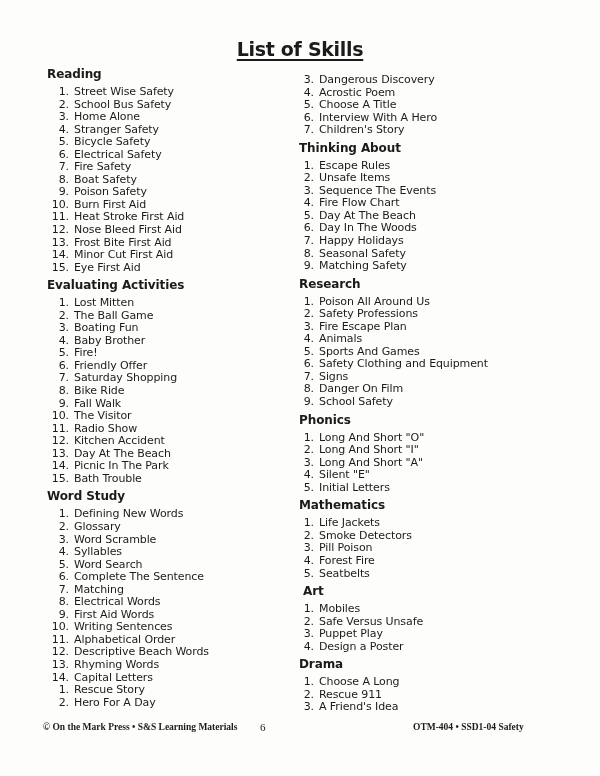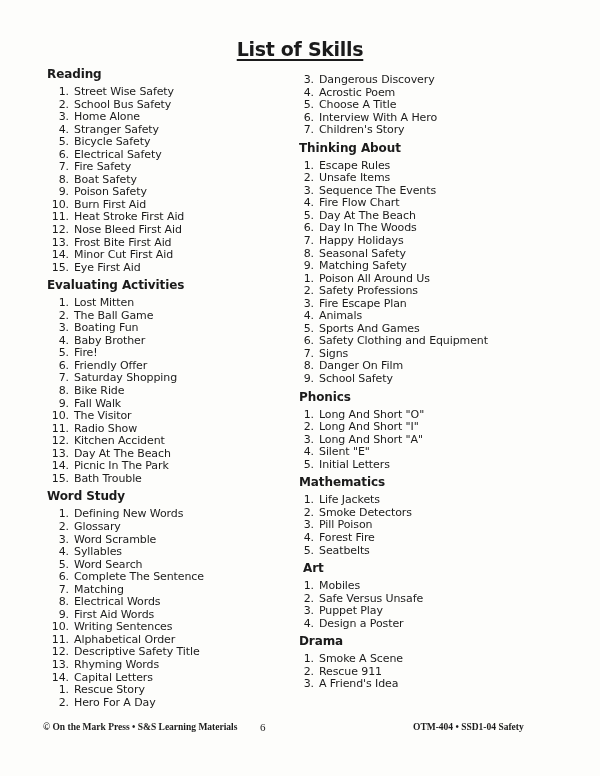--- a/index.html
+++ b/index.html
@@ -207,21 +207,21 @@
         <li>
           <span class="num">10.</span>
           <span>Writing Sentences</span>
         </li>
         <li>
           <span class="num">11.</span>
           <span>Alphabetical Order</span>
         </li>
         <li>
           <span class="num">12.</span>
-          <span>Descriptive Safety Title</span>
+          <span>Descriptive Beach Words</span>
         </li>
         <li>
           <span class="num">13.</span>
           <span>Rhyming Words</span>
         </li>
         <li>
           <span class="num">14.</span>
           <span>Capital Letters</span>
         </li>
       </ol>
@@ -299,20 +299,21 @@
           <span class="num">8.</span>
           <span>Seasonal Safety</span>
         </li>
         <li>
           <span class="num">9.</span>
           <span>Matching Safety</span>
         </li>
       </ol>
     </div>
     <div>
+      <div class="section-h">Research</div>
       <ol>
         <li>
           <span class="num">1.</span>
           <span>Poison All Around Us</span>
         </li>
         <li>
           <span class="num">2.</span>
           <span>Safety Professions</span>
         </li>
         <li>
@@ -414,21 +415,21 @@
           <span class="num">4.</span>
           <span>Design a Poster</span>
         </li>
       </ol>
     </div>
     <div>
       <div class="section-h">Drama</div>
       <ol>
         <li>
           <span class="num">1.</span>
-          <span>Smoke A Scene</span>
+          <span>Choose A Long</span>
         </li>
         <li>
           <span class="num">2.</span>
           <span>Rescue 911</span>
         </li>
         <li>
           <span class="num">3.</span>
           <span>A Friend's Idea</span>
         </li>
       </ol>

